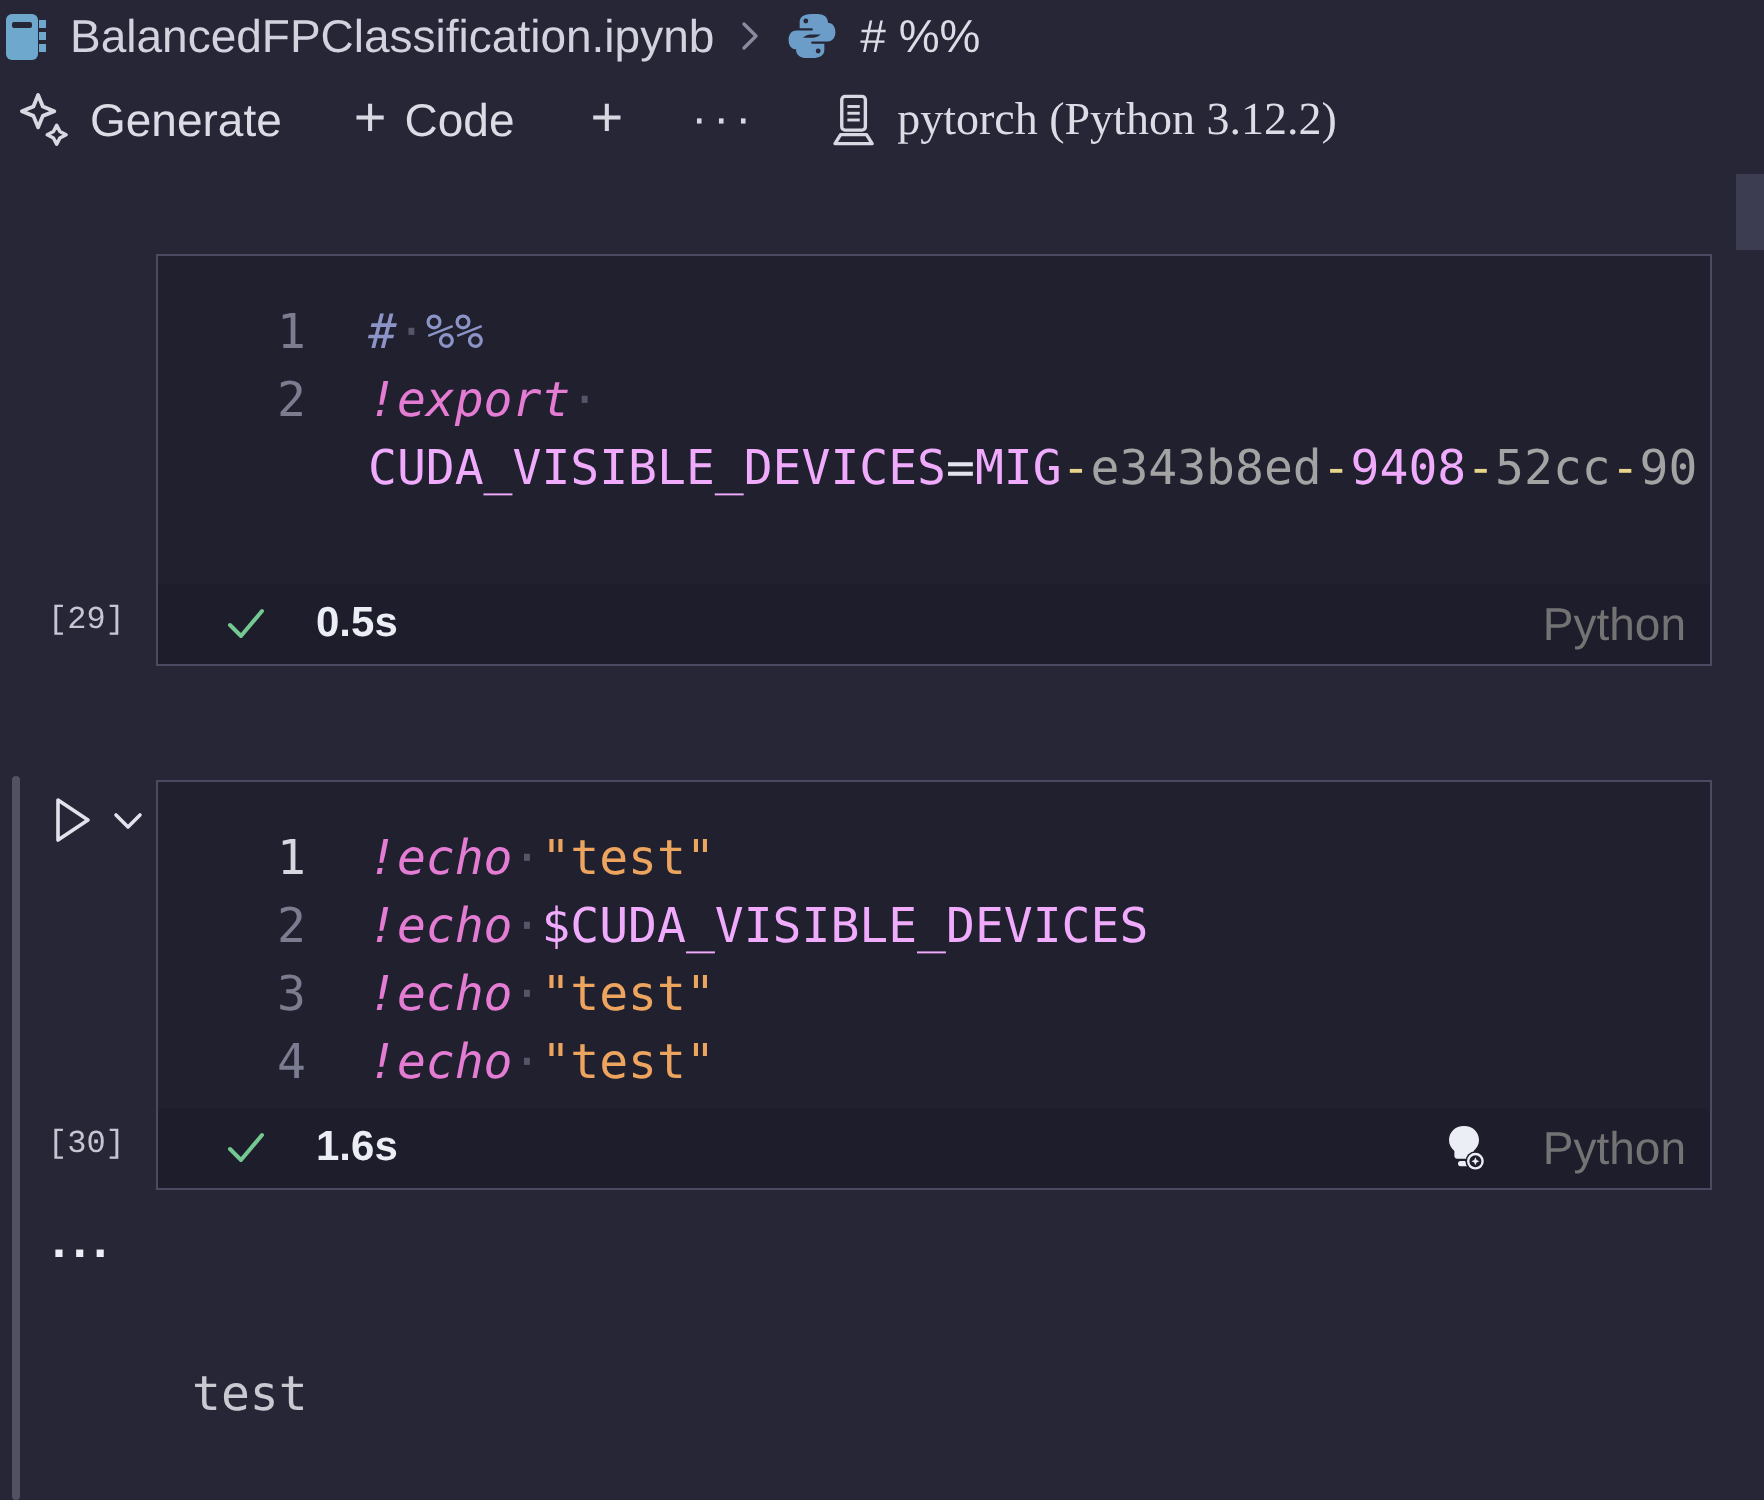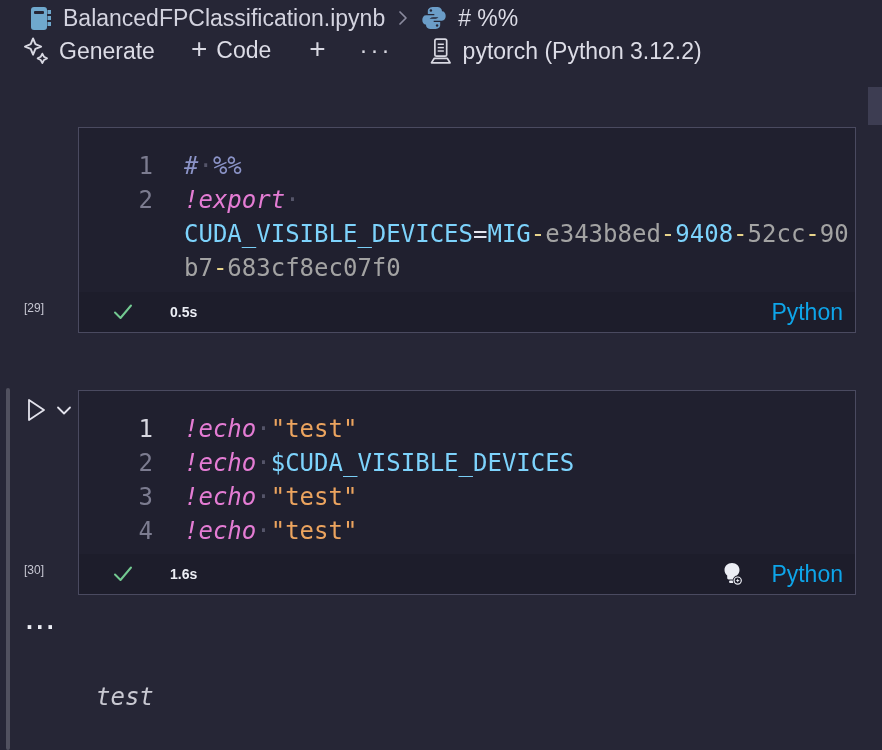--- a/index.html
+++ b/index.html
@@ -7,94 +7,94 @@
   body {
     background:#262636;
     font-family:"Liberation Sans", sans-serif;
     color:#dcdce6;
     position:relative;
   }
 
   
   .breadcrumb {
     position:absolute; top:0; left:0; right:0; height:36px;
-    display:flex; align-items:center; padding-left:28px; gap:10px;
+    display:flex; align-items:center; gap:10px;
   }
   .crumb-file { font-size:23px; color:#d3d3df; display:flex; align-items:center; gap:11px; cursor:pointer; }
   .crumb-sep  { display:flex; align-items:center; }
   .crumb-cell { font-size:23px; color:#dcdce6; display:flex; align-items:center; gap:11px; cursor:pointer; }
 
   
   .toolbar {
     position:absolute; top:36px; left:0; right:0; height:48px;
-    display:flex; align-items:flex-start; padding-left:22px;
+    display:flex; align-items:center; padding-left:8px;
   }
   .tb-btn { display:flex; align-items:center; gap:9px; font-size:23px; color:#dcdce6; cursor:pointer; }
   .tb-plus { font-size:28px; font-weight:300; color:#d8d8e2; line-height:1; position:relative; top:-1px; }
   .tb-more { margin-left:30px; font-size:24px; letter-spacing:3px; color:#d8d8e2; cursor:pointer; padding:0 4px; }
   .m-code { margin-left:36px; }
   .m-md   { margin-left:38px; }
-  .m-kernel { margin-left:30px; }
+  .m-kernel { margin-left:30px;font-family:Liberation Serif, serif; }
 
   
   .cell {
     position:absolute; left:78px; width:778px;
     background:#20202f; border:1px solid #4a4a60;
   }
   .cell-1 { top:127px; height:206px; }
   .cell-2 { top:390px; height:205px; }
   .editor { padding-top:21px; }
   .line { height:34px; display:flex; font-family:"DejaVu Sans Mono", monospace; font-size:24px; line-height:34px; }
   .ln { width:74px; text-align:right; color:#7c7c90; flex:none; }
   .ln.active { color:#d7d7e0; }
   .code { margin-left:31px; white-space:pre; }
 
   .tok-comment { color:#8b93c7; font-style:italic; }
   .tok-magenta { color:#e47cd4;font-style:italic; }
   .tok-pink    { color:#a3a3a3; }
-  .tok-salmon  { color:#7dd3fc; }
+  .tok-salmon  { color:#f0abfc; }
   .tok-orange  { color:#eca45f; }
   .tok-yellow  { color:#e8d48b; }
   .tok-fg      { color:#e4e4ee; }
   .tok-dim     { color:#55556a; }
 
   .statusbar {
     position:absolute; left:0; right:0; bottom:0; height:40px;
     background:#1d1d2b; display:flex; align-items:center;
     padding-left:33px; padding-right:12px;
   }
-  .status-time { margin-left:36px; font-size:14px; font-weight:600; color:#eceef5; }
+  .status-time { margin-left:24px; font-size:21px; font-weight:600; color:#eceef5; }
   .status-right { margin-left:auto; display:flex; align-items:center; gap:26px; }
-  .status-lang { font-size:23px; color:#0ea5e9; cursor:pointer; }
+  .status-lang { font-size:23px; color:#737373; cursor:pointer; }
 
   
   .exec-count {
     position:absolute; left:24px;
-    font-family:Liberation Sans, sans-serif; font-size:12px; color:#c6c6d2;
+    font-family:Liberation Mono, monospace; font-size:16px; color:#c6c6d2;
   }
   .exec-1 { top:301px; }
   .exec-2 { top:563px; }
   .run-btn { position:absolute; left:24px; top:396px; cursor:pointer; }
   .run-chevron { position:absolute; left:55px; top:404px; cursor:pointer; }
   .active-bar {
     position:absolute; left:6px; top:388px; width:4px; height:362px;
     background:#51515f; border-radius:3px;
   }
 
   
   .output-more {
     position:absolute; left:26px; top:613px;
     font-size:25px; font-weight:700; letter-spacing:2px; color:#eceef5; cursor:pointer;
   }
   .output-text {
     position:absolute; left:96px; top:612px;
     font-family:"DejaVu Sans Mono", monospace; font-size:24px; line-height:34px;
     color:#c9c9d2; white-space:pre;
   }
-  .out-line { height:34px;font-style:italic; }
+  .out-line { height:34px; }
 
   
   .scroll-thumb {
     position:absolute; right:0; top:87px; width:14px; height:38px;
     background:#3d3d52;
   }
 
   .icon { display:inline-flex; align-items:center; justify-content:center; }
 </style>
 </head>
@@ -175,24 +175,20 @@
       <span class="ln">1</span>
       <span class="code"><span class="tok-comment">#</span><span class="tok-dim">·</span><span class="tok-comment">%%</span></span>
     </div>
     <div class="line">
       <span class="ln">2</span>
       <span class="code"><span class="tok-magenta">!export</span><span class="tok-dim">·</span></span>
     </div>
     <div class="line">
       <span class="ln"></span>
       <span class="code"><span class="tok-salmon">CUDA_VISIBLE_DEVICES</span><span class="tok-fg">=</span><span class="tok-salmon">MIG</span><span class="tok-yellow">-</span><span class="tok-pink">e343b8ed</span><span class="tok-yellow">-</span><span class="tok-salmon">9408</span><span class="tok-yellow">-</span><span class="tok-pink">52cc</span><span class="tok-yellow">-</span><span class="tok-pink">90</span></span>
-    </div>
-    <div class="line">
-      <span class="ln"></span>
-      <span class="code"><span class="tok-pink">b7</span><span class="tok-yellow">-</span><span class="tok-pink">683cf8ec07f0</span></span>
     </div>
   </div>
   <div class="statusbar">
     <span class="icon">
       <svg width="22" height="18" viewBox="0 0 22 18">
         <path d="M3 9.5 L8.5 15 L19 2.5" stroke="#73c991" stroke-width="2" fill="none" stroke-linecap="round" stroke-linejoin="round"></path>
       </svg>
     </span>
     <span class="status-time">0.5s</span>
     <span class="status-right">

